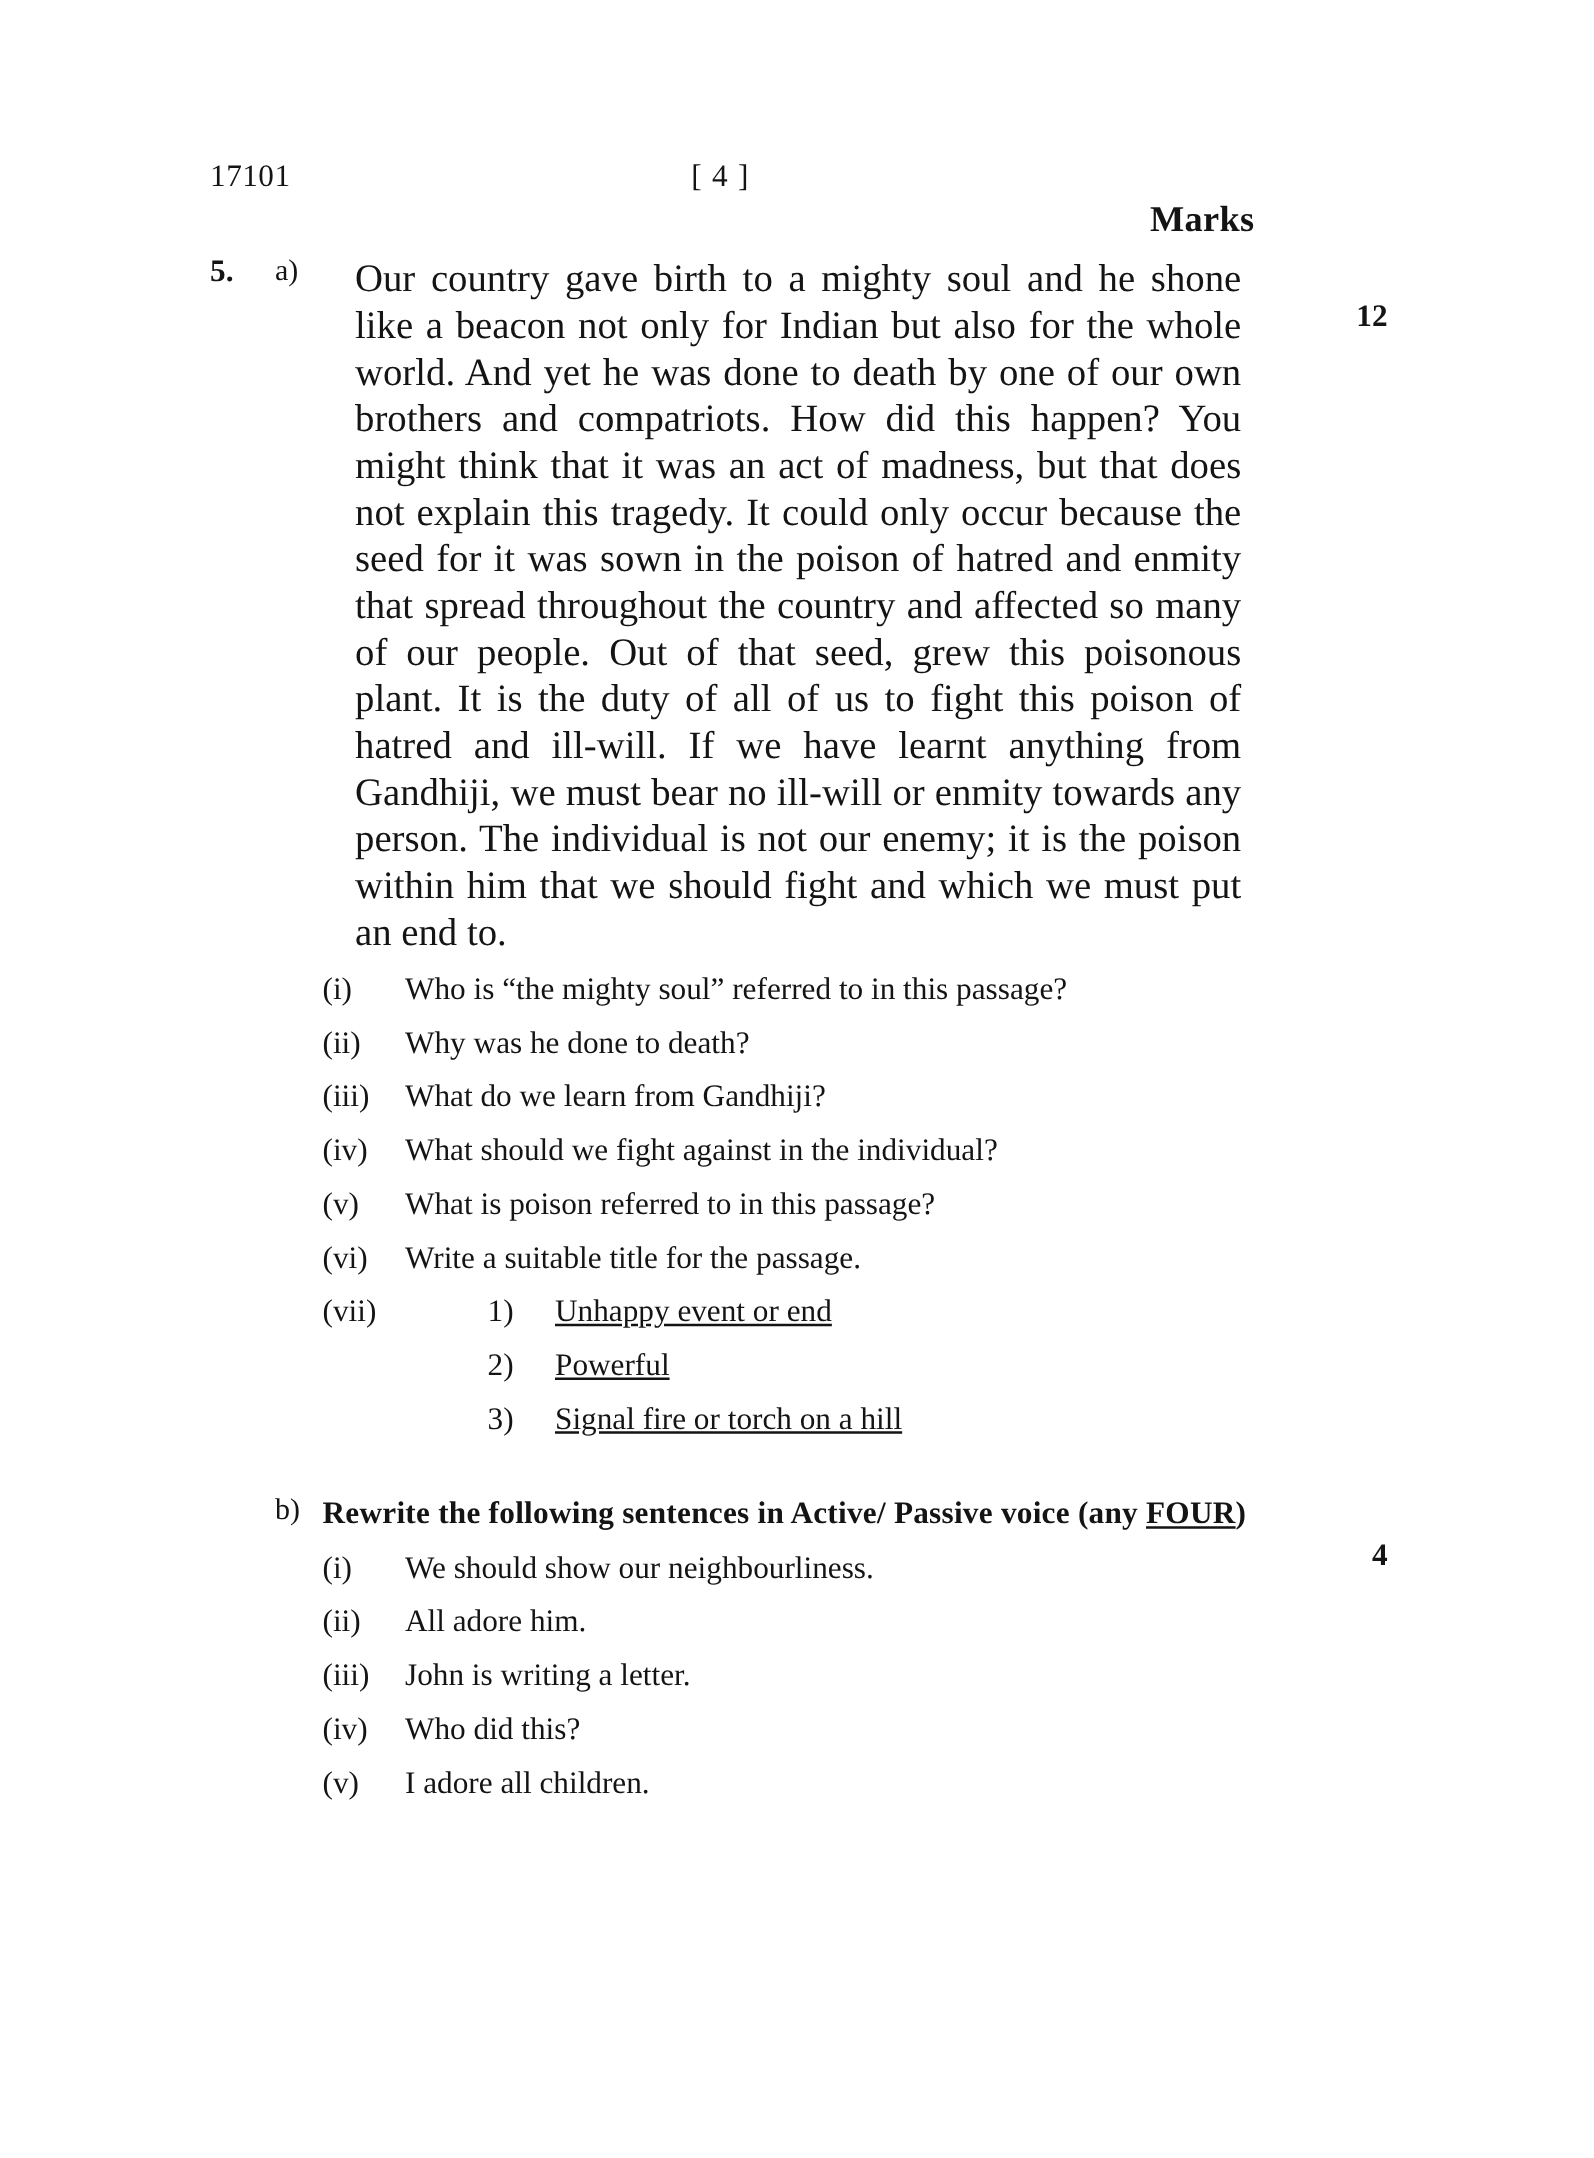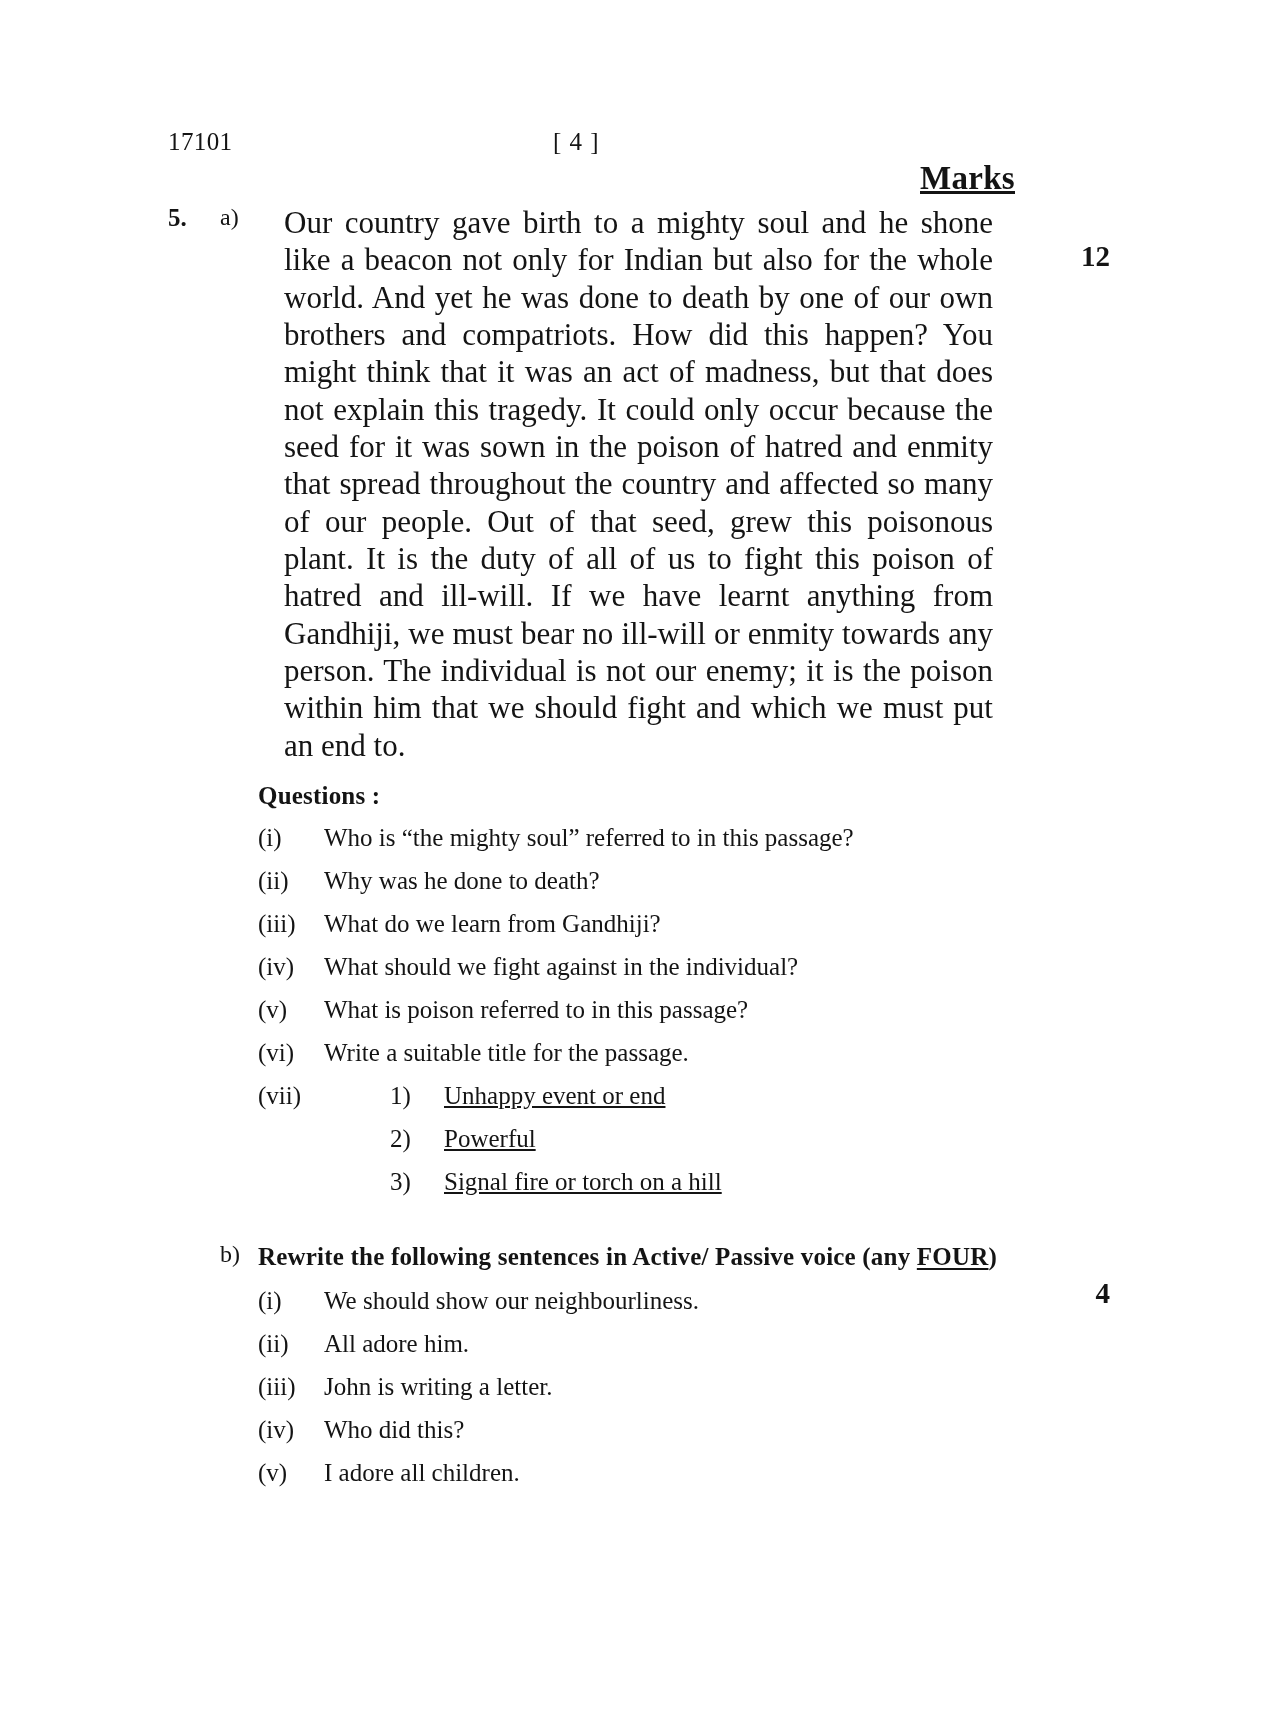--- a/index.html
+++ b/index.html
@@ -45,24 +45,23 @@
     position: absolute;
     left: 385px;
     top: 0;
     font-size: 25px;
     letter-spacing: 1px;
   }
   .marks-label {
     position: absolute;
     left: 920px;
     top: 160px;
-    font-size: 33px;
+    font-size: 29px;
     font-weight: bold;
     letter-spacing: 0.3px;
-    text-decoration: underline;
   }
 
   
   .content {
     position: absolute;
     left: 168px;
     top: 198px;
     width: 940px;
   }
 
@@ -75,21 +74,21 @@
   }
   .part-letter {
     position: absolute;
     left: 52px;
     width: 36px;
     font-size: 24px;
   }
   .marks-val {
     position: absolute;
     right: -2px;
-    font-size: 29px;
+    font-size: 25px;
     font-weight: bold;
     text-align: right;
   }
 
   .block {
     position: relative;
   }
 
   .heading {
     margin-left: 90px;
@@ -199,21 +198,20 @@
 
   <div class="content">
 
     <div class="block">
       <span class="qnum">5.</span>
       <span class="part-letter">a)</span>
       <span class="marks-val" style="top:36px;">12</span>
 
       <div class="passage">Our country gave birth to a mighty soul and he shone like a beacon not only for Indian but also for the whole world. And yet he was done to death by one of our own brothers and compatriots. How did this happen? You might think that it was an act of madness, but that does not explain this tragedy. It could only occur because the seed for it was sown in the poison of hatred and enmity that spread throughout the country and affected so many of our people. Out of that seed, grew this poisonous plant. It is the duty of all of us to fight this poison of hatred and ill-will. If we have learnt anything from Gandhiji, we must bear no ill-will or enmity towards any person. The individual is not our enemy; it is the poison within him that we should fight and which we must put an end to.</div>
 
-      <div class="sub-heading">Questions :</div>
 
       <ul class="qlist">
         <li>
           <span class="marker">(i)</span>
           <span class="qtext">Who is “the mighty soul” referred to in this passage?</span>
         </li>
         <li>
           <span class="marker">(ii)</span>
           <span class="qtext">Why was he done to death?</span>
         </li>

